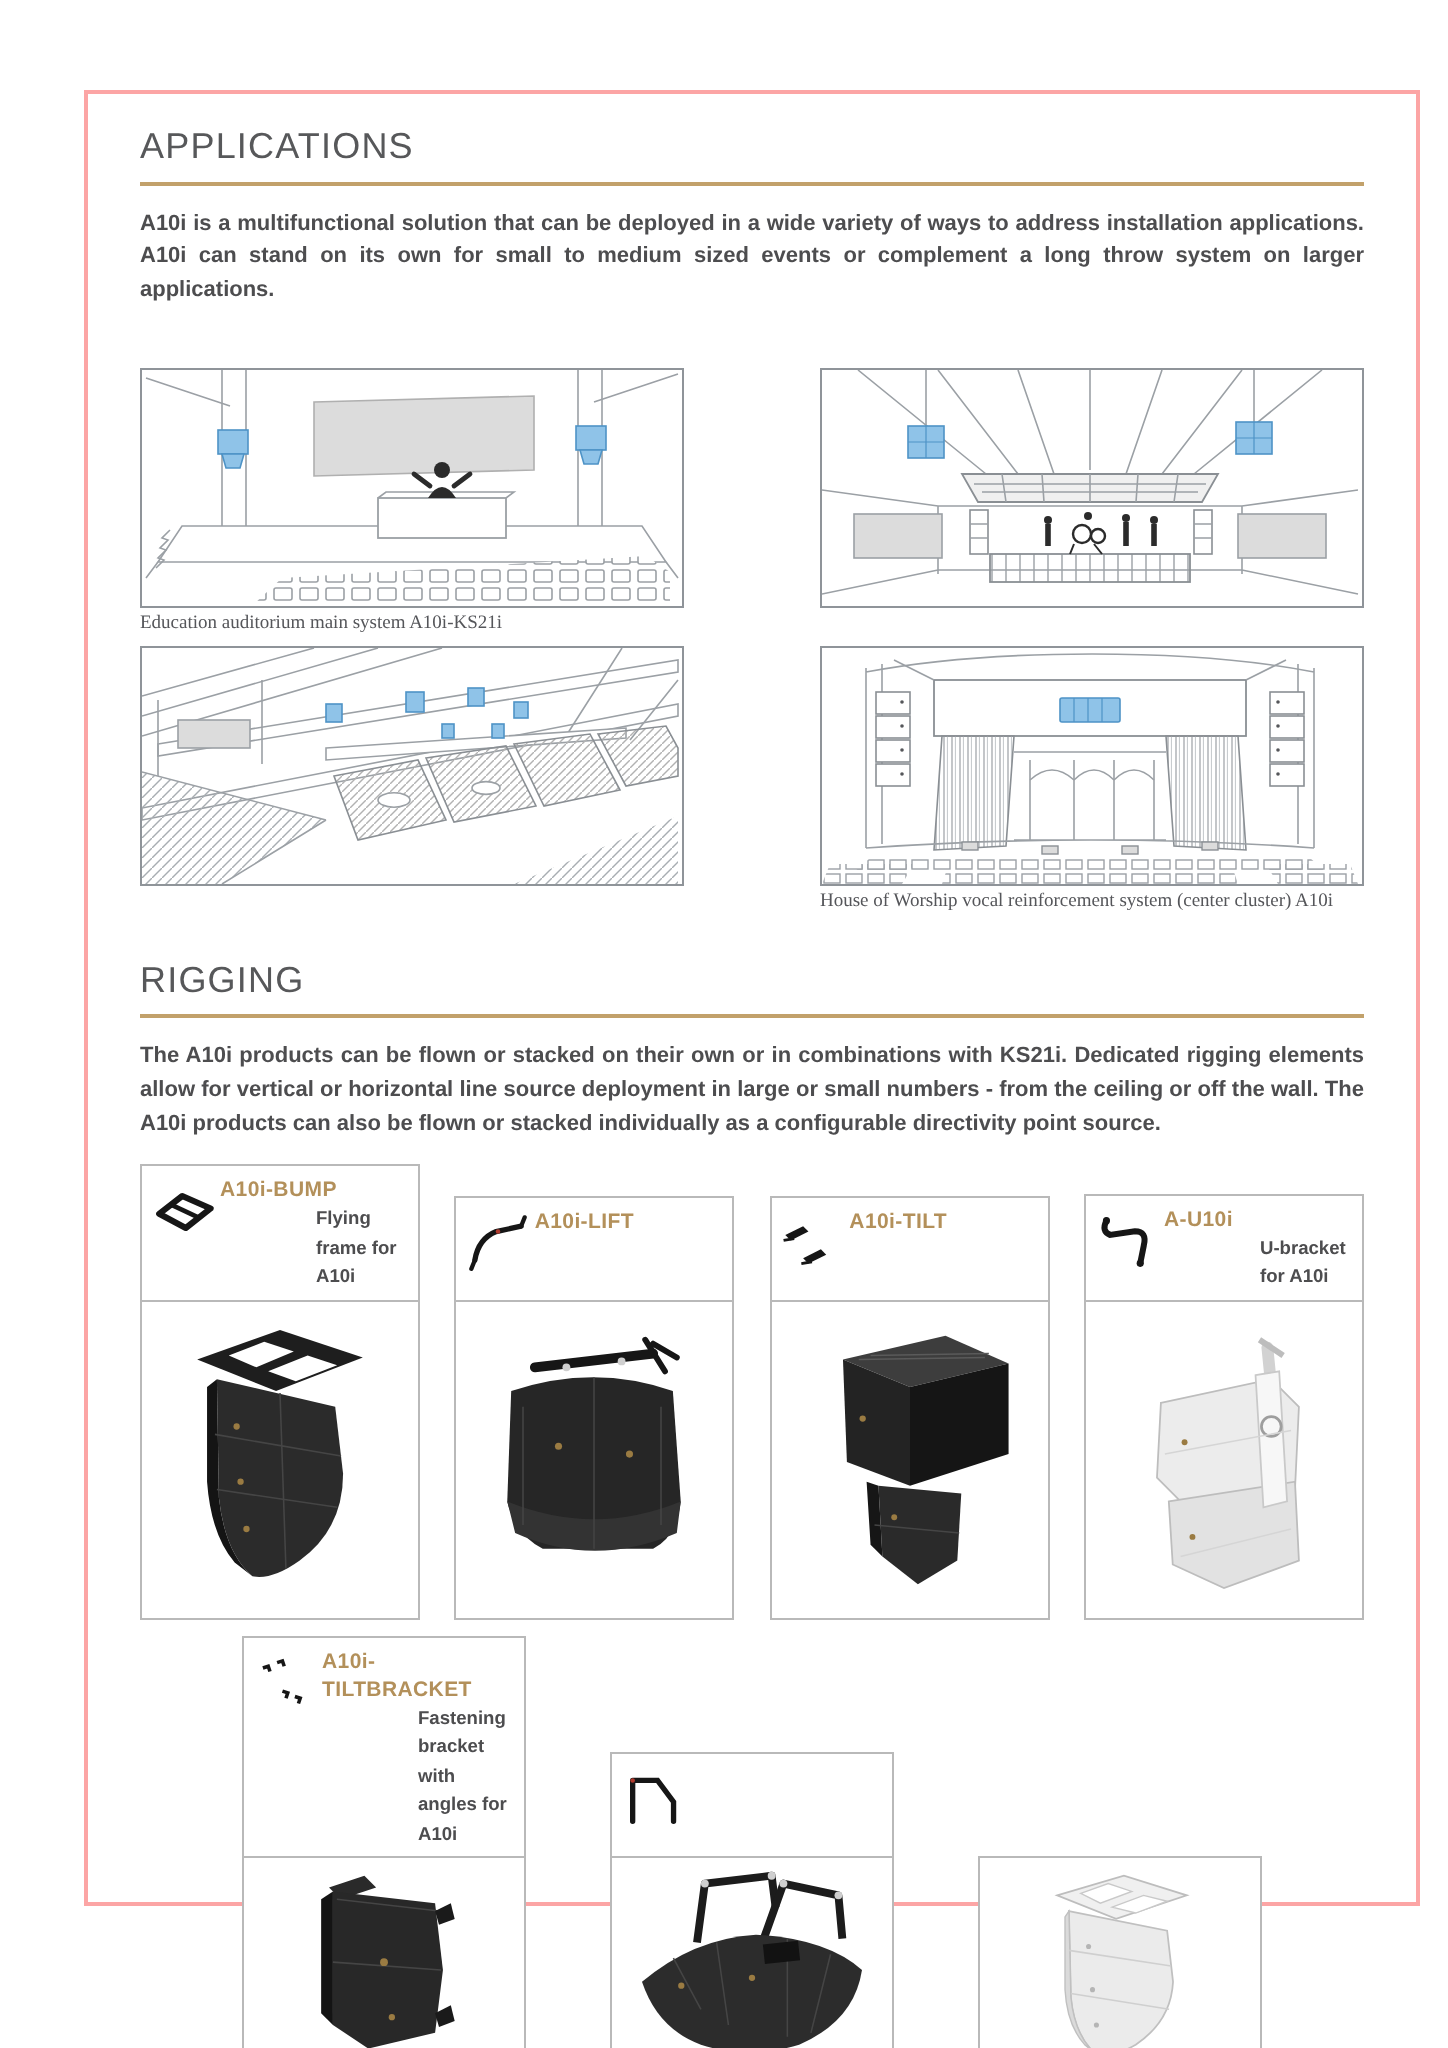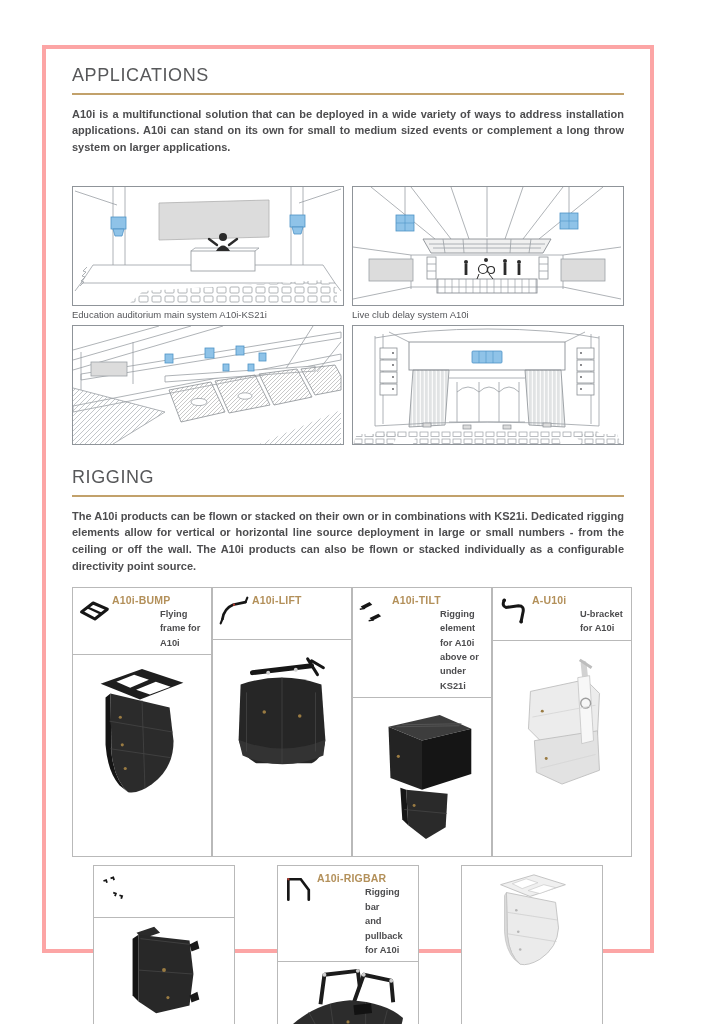--- a/index.html
+++ b/index.html
@@ -2,46 +2,46 @@
 <html><head>
 <meta charset="utf-8">
 <style>
   html,body{margin:0;padding:0;}
   body{
     width:724px;height:1024px;background:#ffffff;
     font-family:"Liberation Sans", sans-serif;
     position:relative;color:#4d4d4f;
   }
   .page{
-    position:absolute;left:42px;top:45px;width:612px;height:908px;
-    box-sizing:border-box;border:4px solid #fca5a5;background:#fff;
+    position:absolute;left:42px;top:45px;width:668px;height:908px;
+    box-sizing:border-box;border:2px solid #fca5a5;background:#fff;
   }
   .content{padding:16px 26px 0 26px;}
   h2.sec{
     margin:0;font-size:18px;font-weight:400;color:#57585a;
     letter-spacing:0.6px;line-height:1.2;
   }
   .rule{height:2px;background:#c2a16b;margin:6px 0 11px 0;}
   p.body-par{
     margin:0;font-size:11px;line-height:1.52;color:#4d4d4f;text-align:justify;font-weight:bold;
   }
   
   .app-grid{
     display:grid;grid-template-columns:272px 272px;justify-content:space-between;
-    row-gap:5px;margin-top:30px;
+    row-gap:5px;margin-top:30px;font-family:Liberation Serif, serif;
   }
   figure{margin:0;}
   .fig-box{
     width:272px;height:120px;box-sizing:border-box;border:1px solid #8f9499;
     overflow:hidden;background:#fff;
   }
   figcaption{font-size:9.5px;color:#55565a;margin-top:3px;line-height:1.2;}
   .rigging-sec{margin-top:22px;}
   
-  .cards{display:flex;margin-top:12px;}
+  .cards{display:flex;margin-top:12px;align-items:flex-end;}
   .cards.row1{justify-content:space-between;}
   .cards.row2{justify-content:center;gap:42px;margin-top:8px;}
   .pcard{
     width:140px;box-sizing:border-box;border:1px solid #b9b9b9;background:#fff;
   }
   .row2 .pcard{width:142px;}
   .pcard-head{
     display:flex;border-bottom:1px solid #b9b9b9;min-height:52px;
     padding:5px 3px 4px 2px;box-sizing:border-box;align-items:flex-start;
   }
@@ -141,21 +141,20 @@
                 <rect x="150.6" y="76" width="2.8" height="12"></rect>
               <circle cx="166" cy="75" r="2"></circle>
                 <rect x="164.6" y="77" width="2.8" height="11"></rect>
               <circle cx="133" cy="73" r="2"></circle>
             </g>
             <circle cx="130" cy="82" r="4.5" fill="none" stroke="#2b2b2b" stroke-width="1.2"></circle>
             <circle cx="138" cy="83" r="3.5" fill="none" stroke="#2b2b2b" stroke-width="1.2"></circle>
             <path d="M126,87 L124,92 M136,87 L140,92" stroke="#2b2b2b" stroke-width="1"></path>
           </svg>
         </div>
-        <figcaption>Live club delay system A10i</figcaption>
       </figure>
 
       <figure>
         <div class="fig-box">
           <svg width="270" height="118" viewBox="0 0 270 118">
             <defs>
               <pattern id="v3h" width="4" height="4" patternUnits="userSpaceOnUse">
                 <path d="M0,4 L4,0" stroke="#b2b2b2" stroke-width="0.7"></path>
               </pattern>
               <pattern id="v3r" width="5" height="5" patternUnits="userSpaceOnUse">
@@ -248,20 +247,21 @@
                 <rect x="110" y="99" width="8" height="4"></rect>
               <rect x="150" y="99" width="8" height="4"></rect>
                 <rect x="190" y="97" width="8" height="4"></rect>
             </g>
             <polygon points="24,105 244,105 252,112 16,112" fill="url(#v4p)"></polygon>
             <polygon points="62,112 206,112 208,118 60,118" fill="url(#v4p)"></polygon>
             <polygon points="4,108 46,108 40,118 0,118" fill="url(#v4p)"></polygon>
             <polygon points="222,108 264,108 268,118 228,118" fill="url(#v4p)"></polygon>
           </svg>
         </div>
+        <figcaption>House of Worship vocal reinforcement system (center cluster) A10i</figcaption>
       </figure>
     </div>
 
     <div class="rigging-sec">
       <h2 class="sec">RIGGING</h2>
       <div class="rule"></div>
       <p class="body-par">The A10i products can be flown or stacked on their own or in combinations with KS21i. Dedicated rigging elements allow for vertical or horizontal line source deployment in large or small numbers - from the ceiling or off the wall. The A10i products can also be flown or stacked individually as a configurable directivity point source.</p>
 
       <div class="cards row1">
 
@@ -332,22 +332,20 @@
             <div class="pcard-icon">
               <svg width="32" height="32" viewBox="0 0 36 36">
                 <polygon points="3,13 13,8 16,11 6,16" fill="#161616"></polygon>
                 <path d="M2,16 L8,15" stroke="#161616" stroke-width="1.6"></path>
                 <polygon points="13,26 23,21 26,24 16,29" fill="#161616"></polygon>
                 <path d="M12,29 L18,28" stroke="#161616" stroke-width="1.6"></path>
               </svg>
             </div>
             <div class="pcard-text">
               <div class="pcard-title">A10i-TILT</div>
-              <div class="pcard-desc">Rigging element for A10i
-above or under KS21i</div>
             </div>
           </div>
           <div class="pcard-img tall">
             <svg width="138" height="156" viewBox="0 0 140 158">
               <polygon points="36,28 88,16 120,30 70,42" fill="#3d3d3d"></polygon>
               <path d="M44,28 L108,27 M50,26 L110,25" stroke="#5a5a5a" stroke-width="0.8"></path>
               <polygon points="36,28 70,42 70,92 38,80" fill="#232323"></polygon>
               <polygon points="70,42 120,30 120,76 70,92" fill="#151515"></polygon>
               <polygon points="54,92 96,96 94,130 74,142 56,128" fill="#2a2a2a"></polygon>
               <polygon points="54,92 56,128 50,122 48,90" fill="#161616"></polygon>
@@ -399,20 +397,25 @@
             <div class="pcard-icon">
               <svg width="32" height="32" viewBox="0 0 36 36">
                 <g stroke="#161616" stroke-width="2" fill="none">
                   <path d="M5,9 l3,-1 l1,3"></path>
                     <path d="M13,6 l3,-1 l1,3"></path>
                   <path d="M16,22 l3,1 l-1,3"></path>
                     <path d="M23,25 l3,1 l-1,3"></path>
                 </g>
               </svg>
             </div>
+            <div class="pcard-text">
+              <div class="pcard-title">A10i-TILTBRACKET</div>
+              <div class="pcard-desc">Fastening bracket
+with angles for A10i</div>
+            </div>
           </div>
           <div class="pcard-img short">
             <svg width="138" height="110" viewBox="0 0 140 112">
               <polygon points="42,14 60,8 66,14 48,20" fill="#2a2a2a"></polygon>
               <path d="M44,16 L96,22 L100,56 L96,88 L62,96 L44,84 Z" fill="#282828"></path>
               <path d="M44,16 L44,84 L38,78 L38,20 Z" fill="#141414"></path>
               <path d="M44,52 L99,56 M46,20 L98,26" stroke="#454545" stroke-width="0.8" fill="none"></path>
               <polygon points="96,26 104,22 106,30 98,33" fill="#1a1a1a"></polygon>
               <polygon points="96,78 104,74 106,82 98,85" fill="#1a1a1a"></polygon>
               <circle cx="70" cy="52" r="2" fill="#9a7b42"></circle>
@@ -421,25 +424,20 @@
           </div>
         </div>
 
         <div class="pcard">
           <div class="pcard-head">
             <div class="pcard-icon">
               <svg width="32" height="32" viewBox="0 0 36 36">
                 <path d="M6,7 L6,30 M6,7 L20,7 L29,19 L29,30" fill="none" stroke="#161616" stroke-width="3" stroke-linecap="round"></path>
                 <circle cx="6" cy="7" r="1.3" fill="#b03a2e"></circle>
               </svg>
-            </div>
-            <div class="pcard-text">
-              <div class="pcard-title">A10i-RIGBAR</div>
-              <div class="pcard-desc">Rigging bar
-and pullback for A10i</div>
             </div>
           </div>
           <div class="pcard-img short">
             <svg width="138" height="110" viewBox="0 0 140 112">
               <path d="M42,42 L46,12 L80,8 L82,24" fill="none" stroke="#1c1c1c" stroke-width="4" stroke-linejoin="round"></path>
               <path d="M76,40 L86,12 L114,18 L116,40" fill="none" stroke="#1c1c1c" stroke-width="4" stroke-linejoin="round"></path>
               <g fill="#cfcfcf">
                   <circle cx="46" cy="12" r="2"></circle>
                   <circle cx="80" cy="8" r="2"></circle>
                   <circle cx="86" cy="12" r="2"></circle>

